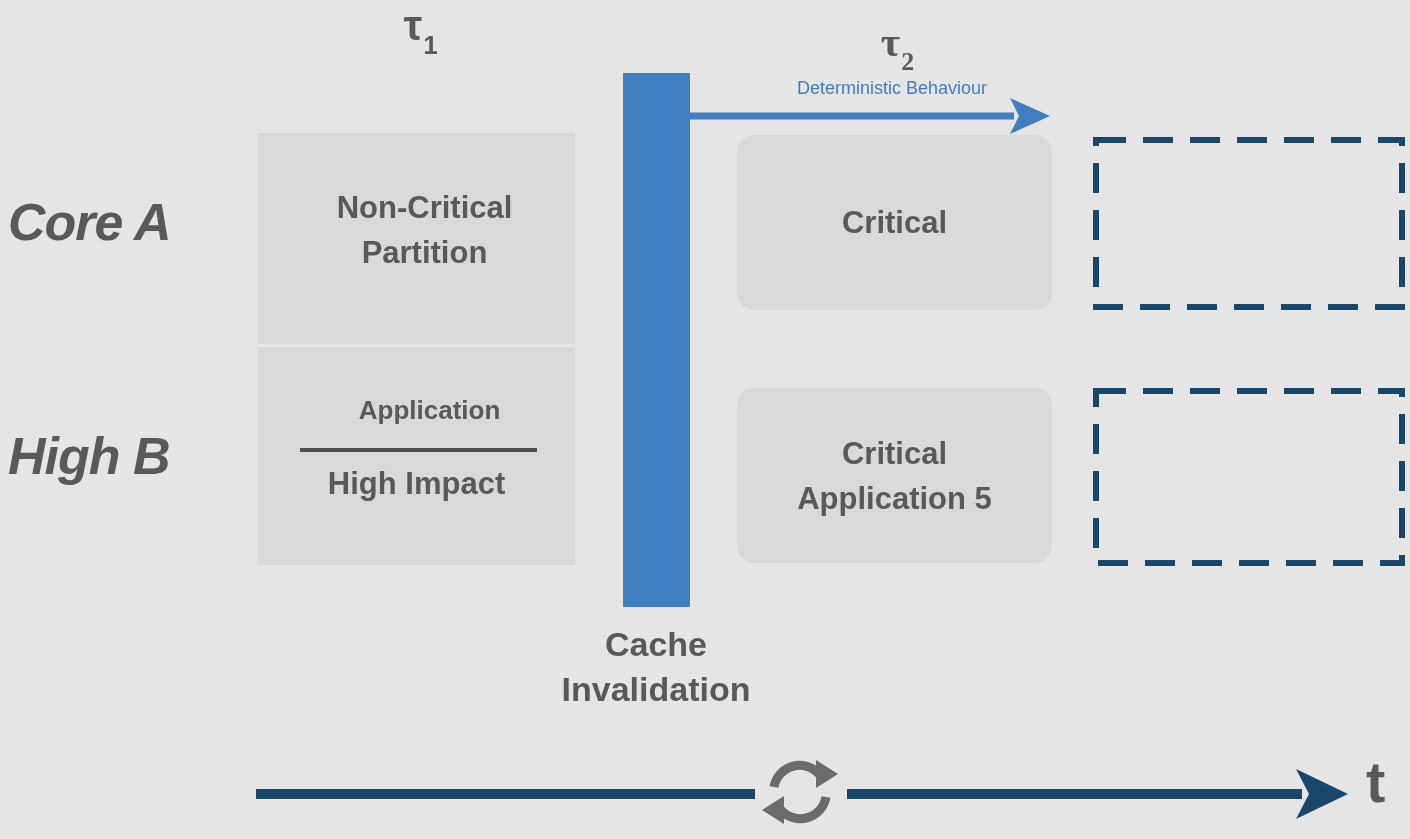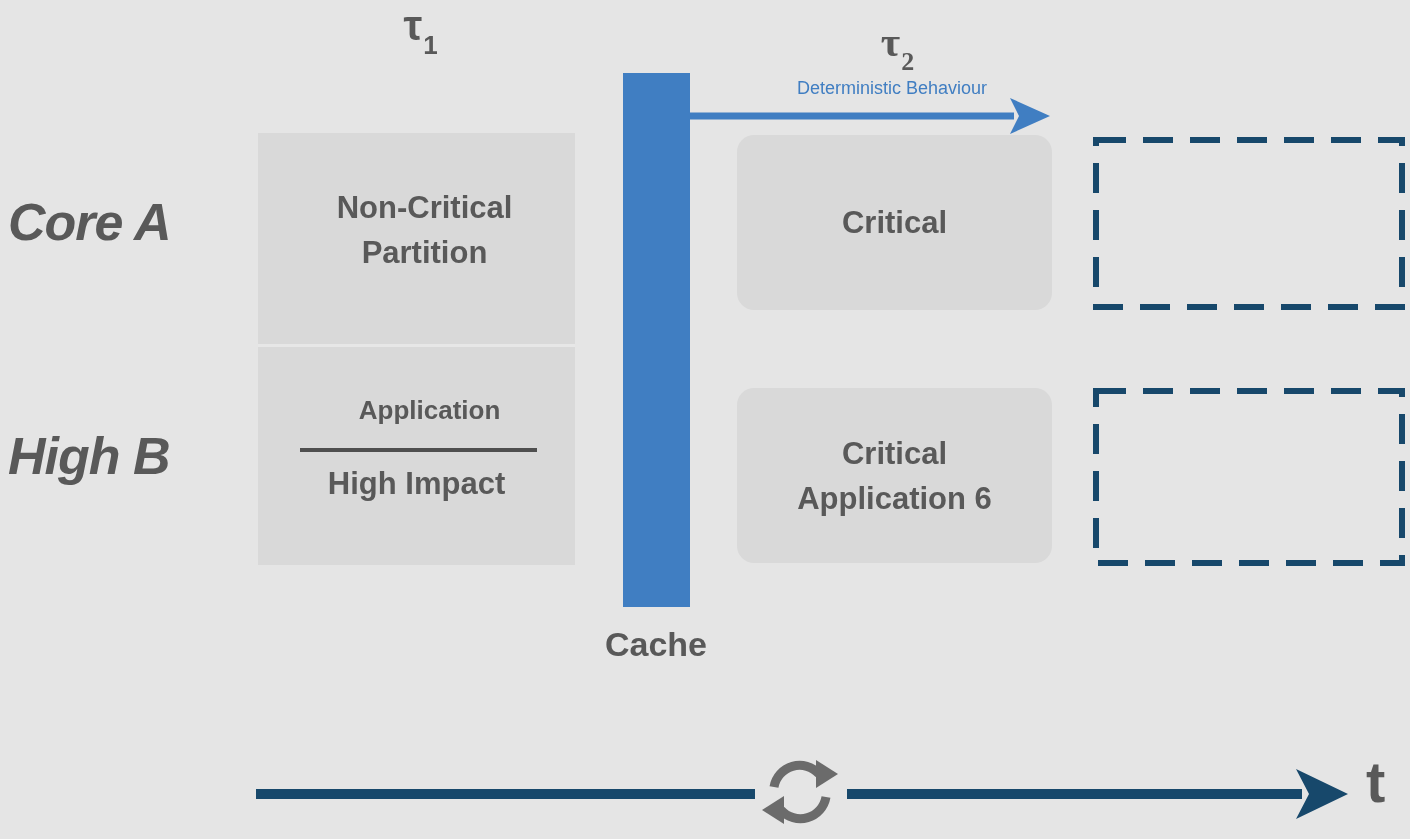--- a/index.html
+++ b/index.html
@@ -79,33 +79,34 @@
       <div>Partition</div>
     </div>
     <div class="app-label gtext center">Application</div>
     <div class="frac-line"></div>
     <div class="impact-label gtext center">High Impact</div>
   </div>
 
   <div id="cache-bar"></div>
   <div id="cache-label" class="gtext center">
     <div>Cache</div>
+    <div>Invalidation</div>
   </div>
 
   <div id="det-label" class="center" style="font-weight:normal">Deterministic Behaviour</div>
 
   <div class="graybox crit-box" id="crit-box-1">
     <div class="crit-text gtext center">
       <div>Critical</div>
     </div>
   </div>
   <div class="graybox crit-box" id="crit-box-2">
     <div class="crit-text gtext center">
       <div>Critical</div>
-      <div>Application 6</div>
+      <div>Application 5</div>
     </div>
   </div>
 
   <svg id="overlay" viewBox="0 0 1410 839">
 
     <line x1="690" y1="116" x2="1014" y2="116" stroke-width="7" class="blue-stroke"></line>
     <polygon points="1010,98 1050,116 1010,134 1019,116" class="blue-fill"></polygon>
 
     <rect x="1096" y="140" width="306" height="167" stroke-width="6" stroke-dasharray="30 17" class="navy-stroke"></rect>
 

